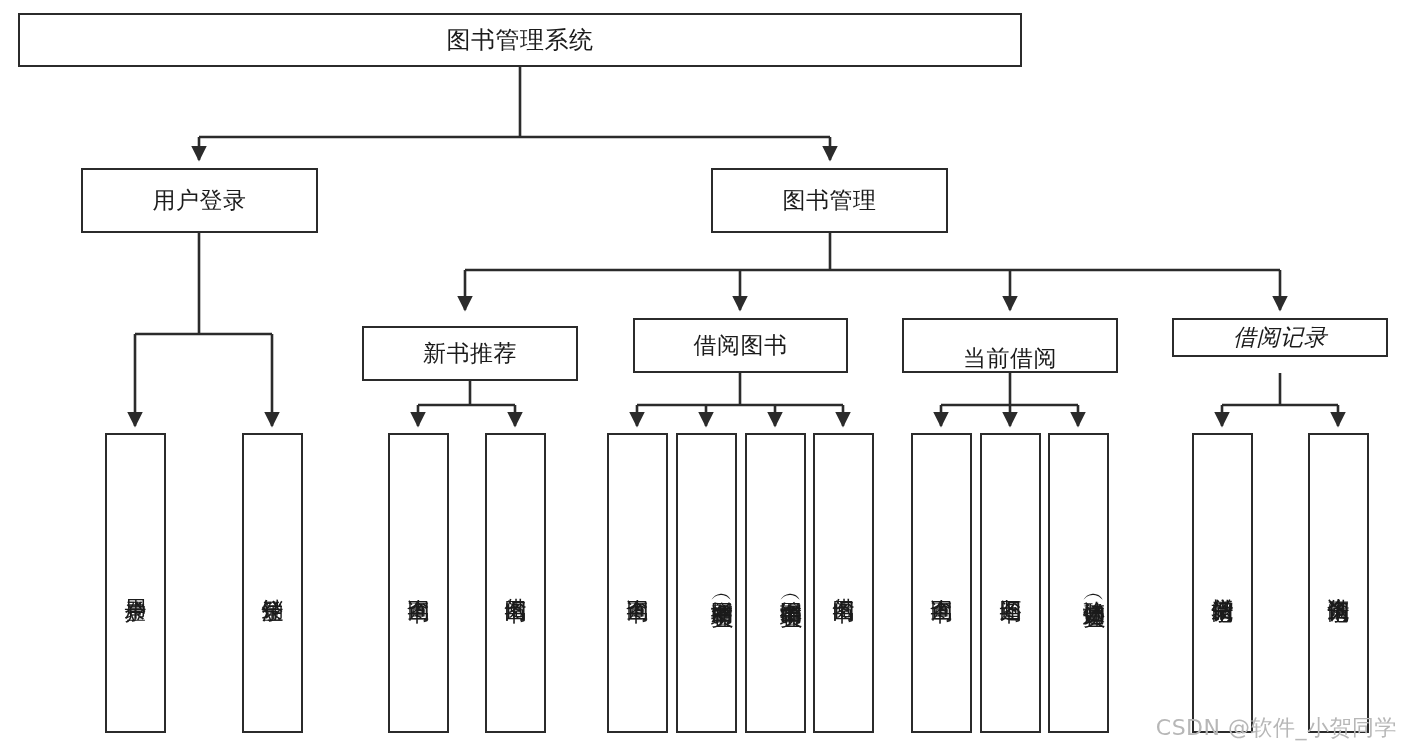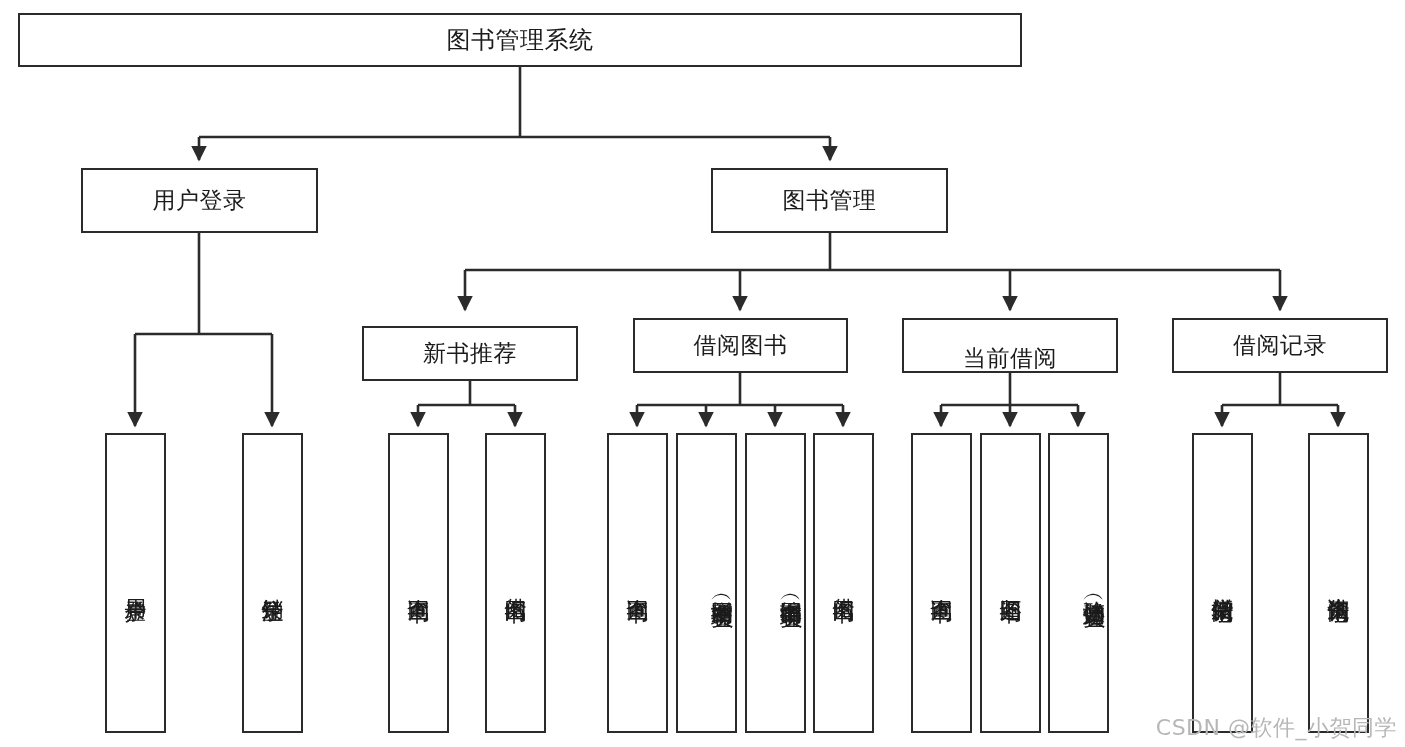--- a/index.html
+++ b/index.html
@@ -136,21 +136,21 @@
 
   <div class="node node-h" style="left:362px; top:318px; width:216px; height:55px;margin-top:8px;">
     <span>新书推荐</span>
   </div>
   <div class="node node-h" style="left:633px; top:318px; width:215px; height:55px;">
     <span>借阅图书</span>
   </div>
   <div class="node node-h" style="left:902px; top:318px; width:216px; height:55px;align-items:flex-end;">
     <span>当前借阅</span>
   </div>
-  <div class="node node-h" style="left:1172px; top:318px; width:216px; height:55px;">
+  <div class="node node-h" style="left:1172px; top:318px; width:216px; height:39px;font-style:italic;">
     <span>借阅记录</span>
   </div>
 
   <div class="node node-v center-v" style="left:105px; top:433px; width:61px; height:300px;">
     <span>用户登录</span>
   </div>
   <div class="node node-v center-v" style="left:242px; top:433px; width:61px; height:300px;">
     <span>注销登录</span>
   </div>
 

